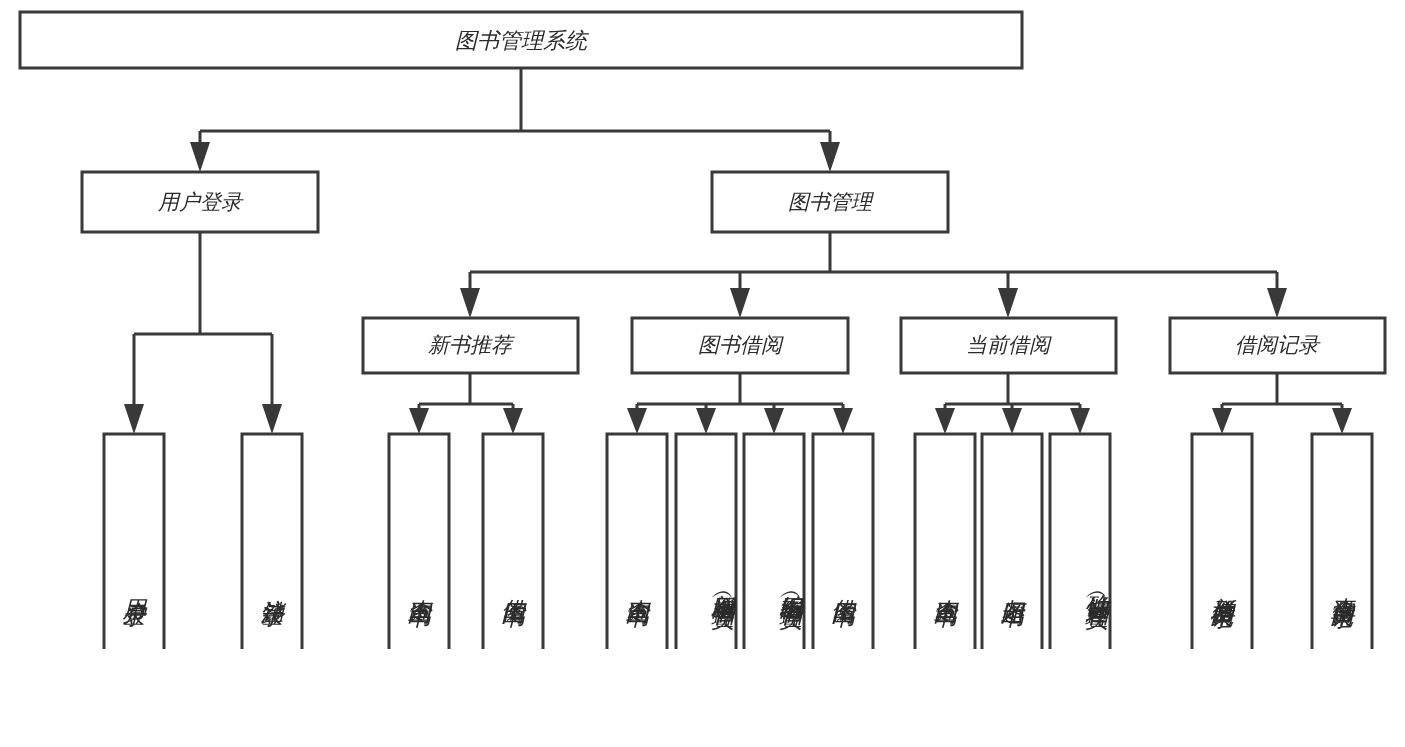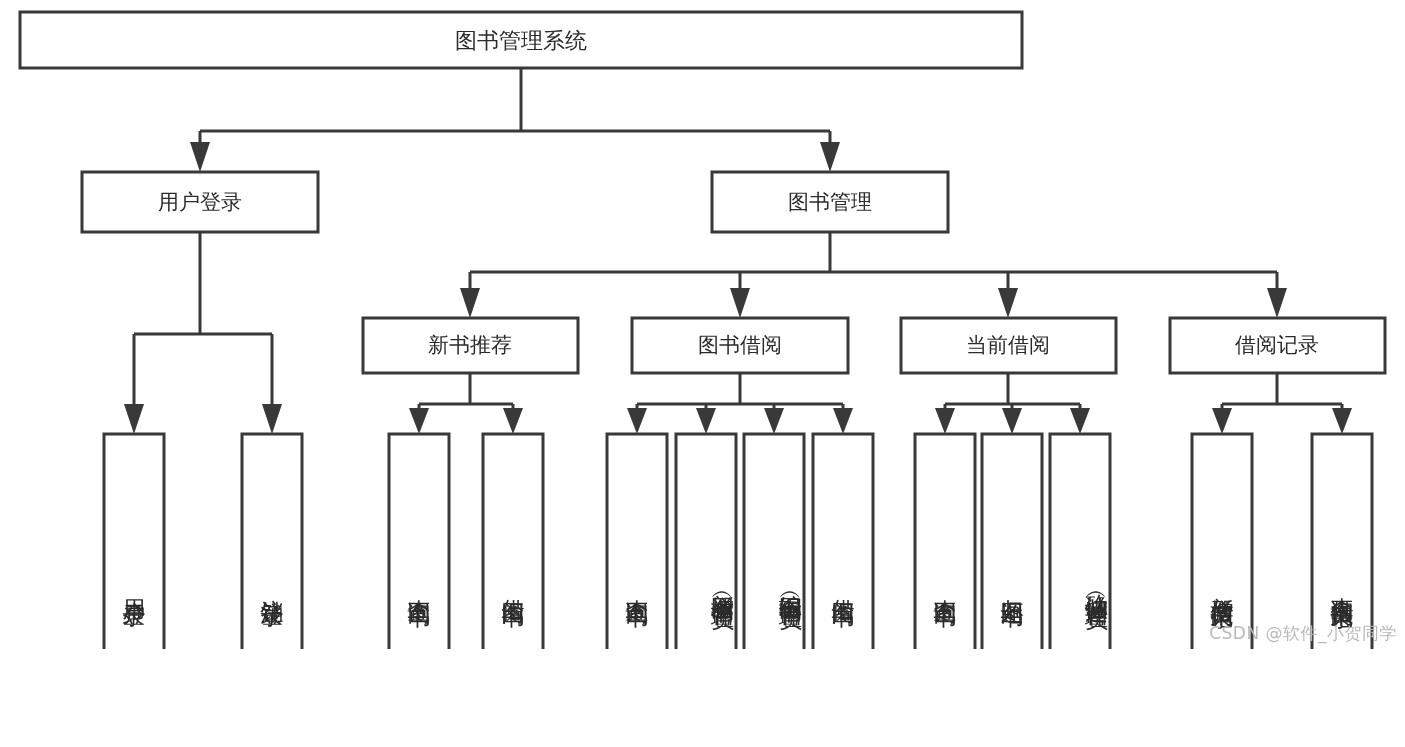--- a/index.html
+++ b/index.html
@@ -7,20 +7,21 @@
     padding: 0;
     background: #ffffff;
   }
   #canvas-wrap {
     position: relative;
     width: 1405px;
     height: 649px;
     background: #ffffff;
     font-family: "DejaVu Sans", "Liberation Sans", sans-serif;
     overflow: hidden;
+    font-style: italic;
   }
   svg#diagram {
     position: absolute;
     left: 0;
     top: 0;
     width: 1405px;
     height: 747px;
     display: block;
   }
   .node-box {
@@ -210,21 +211,20 @@
     <div class="vlabel" style="left:813px;top:434px;width:60px;height:301px;">借阅图书</div>
 
     <div class="vlabel" style="left:915px;top:434px;width:60px;height:301px;">查询图书</div>
     <div class="vlabel" style="left:982px;top:434px;width:60px;height:301px;">归还图书</div>
     <div class="vlabel vlabel-top" style="left:1050px;top:434px;width:60px;height:301px;">确认归还（管理员）</div>
 
     <div class="vlabel" style="left:1192px;top:434px;width:60px;height:301px;">新增借阅记录</div>
     <div class="vlabel" style="left:1312px;top:434px;width:60px;height:301px;">查询借阅记录</div>
   </div>
 
-  <div class="watermark">CSDN @软件_小贺同学</div>
 </div>
 
 <style>
   .vlabel {
     position: absolute;
     writing-mode: vertical-rl;
     text-orientation: upright;
     display: flex;
     align-items: center;
     justify-content: center;

